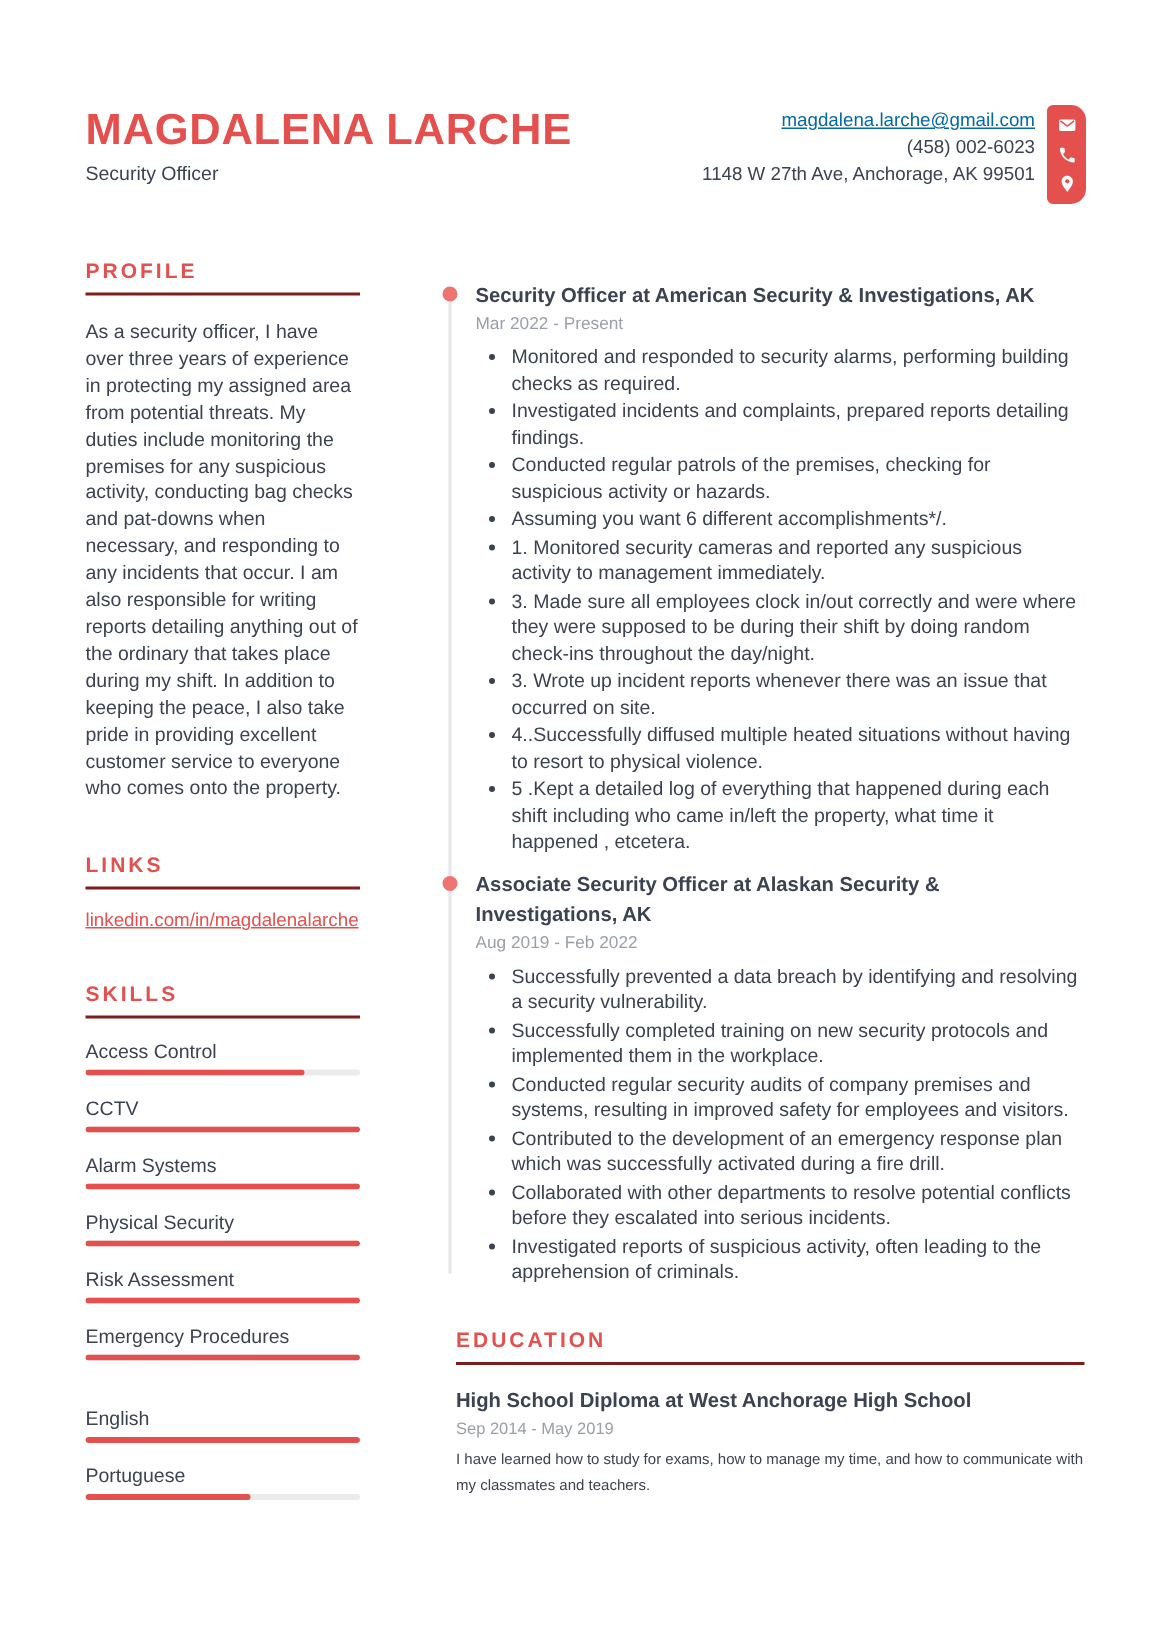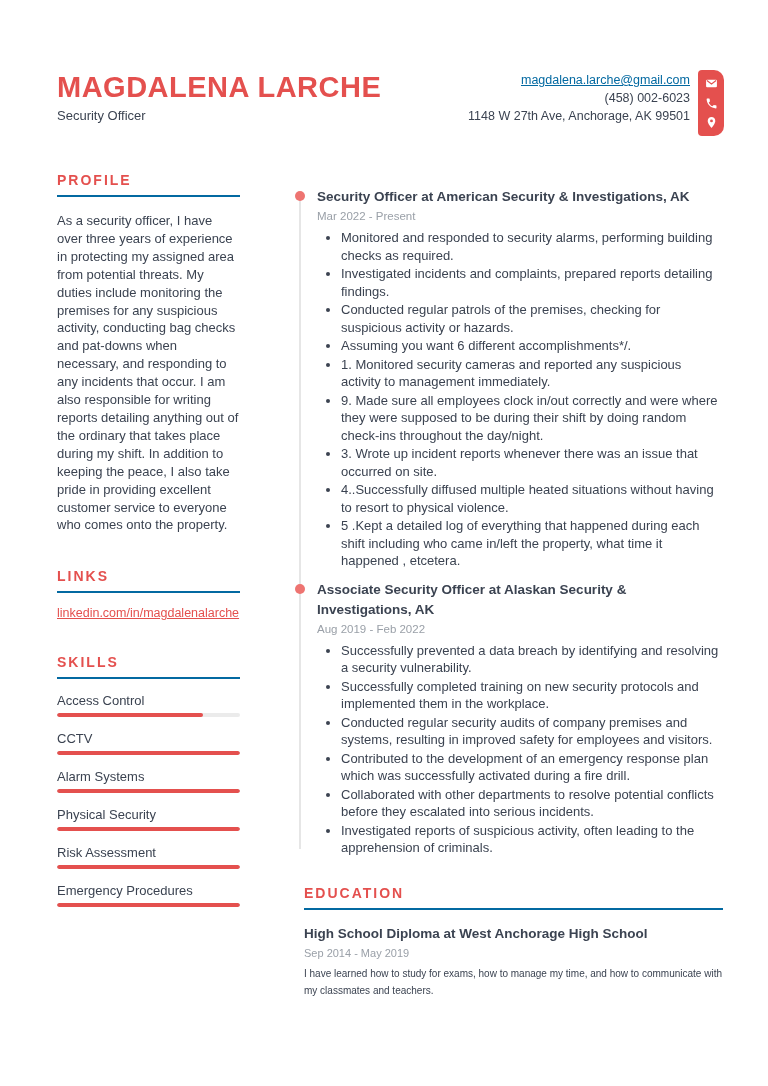--- a/index.html
+++ b/index.html
@@ -39,21 +39,21 @@
   .badge svg { width: 13px; height: 13px; display: block; }
 
   
   .left-col  { position: absolute; left: 57px;  top: 148px; width: 183px; }
   .right-col { position: absolute; left: 304px; top: 148px; width: 419px; }
 
   .sec-head {
     font-size: 14px; font-weight: bold; letter-spacing: 2px;
     color: #e4504e;
     padding-bottom: 7px;
-    border-bottom: 2px solid #0369a1;
+    border-bottom: 2px solid #7f1d1d;
   }
   .sec { margin-top: 34px; }
   .sec:first-child { margin-top: 0; }
 
   
   .profile-text { margin-top: 15px; font-size: 13px; line-height: 17.9px; color: #3b4351; }
   .link-item { display: block; margin-top: 13px; font-size: 12.5px; color: #e4504e; text-decoration: underline; }
 
   .skill { margin-top: 13px; }
   .skill-label { font-size: 13px; line-height: 17px; color: #3b4351; }
@@ -173,20 +173,35 @@
           <div class="skill">
           <div class="skill-label">Emergency Procedures</div>
           <div class="bar">
               <div class="bar-fill" style="width: 100%;"></div>
             </div>
         </div>
         </div>
     </div>
 
     <div class="sec" style="margin-top:30px">
+      <div>
+
+      <div class="skill">
+          <div class="skill-label">English</div>
+          <div class="bar">
+              <div class="bar-fill" style="width: 100%;"></div>
+            </div>
+        </div>
+          <div class="skill">
+          <div class="skill-label">Portuguese</div>
+          <div class="bar">
+              <div class="bar-fill" style="width: 60%;"></div>
+            </div>
+        </div>
+        </div>
     </div>
 
   </div>
 
   <div class="right-col">
 
     <div class="sec">
 
       <div class="jobs">
 
@@ -194,21 +209,21 @@
           <span class="job-dot"></span>
           <div class="job-title">Security Officer at American Security &amp; Investigations, AK</div>
           <div class="job-dates">Mar 2022 - Present</div>
           <ul>
 
           <li>Monitored and responded to security alarms, performing building checks as required.</li>
               <li>Investigated incidents and complaints, prepared reports detailing findings.</li>
               <li>Conducted regular patrols of the premises, checking for suspicious activity or hazards.</li>
               <li>Assuming you want 6 different accomplishments*/.</li>
               <li>1. Monitored security cameras and reported any suspicious activity to management immediately.</li>
-              <li>9. Made sure all employees clock in/out correctly and were where they were supposed to be during their shift by doing random check-ins throughout the day/night.</li>
+              <li>3. Made sure all employees clock in/out correctly and were where they were supposed to be during their shift by doing random check-ins throughout the day/night.</li>
               <li>3. Wrote up incident reports whenever there was an issue that occurred on site.</li>
               <li>4..Successfully diffused multiple heated situations without having to resort to physical violence.</li>
               <li>5 .Kept a detailed log of everything that happened during each shift including who came in/left the property, what time it happened , etcetera.</li>
             </ul>
         </div>
 
         <div class="job">
           <span class="job-dot"></span>
           <div class="job-title">Associate Security Officer at Alaskan Security &amp; Investigations, AK</div>
           <div class="job-dates">Aug 2019 - Feb 2022</div>

